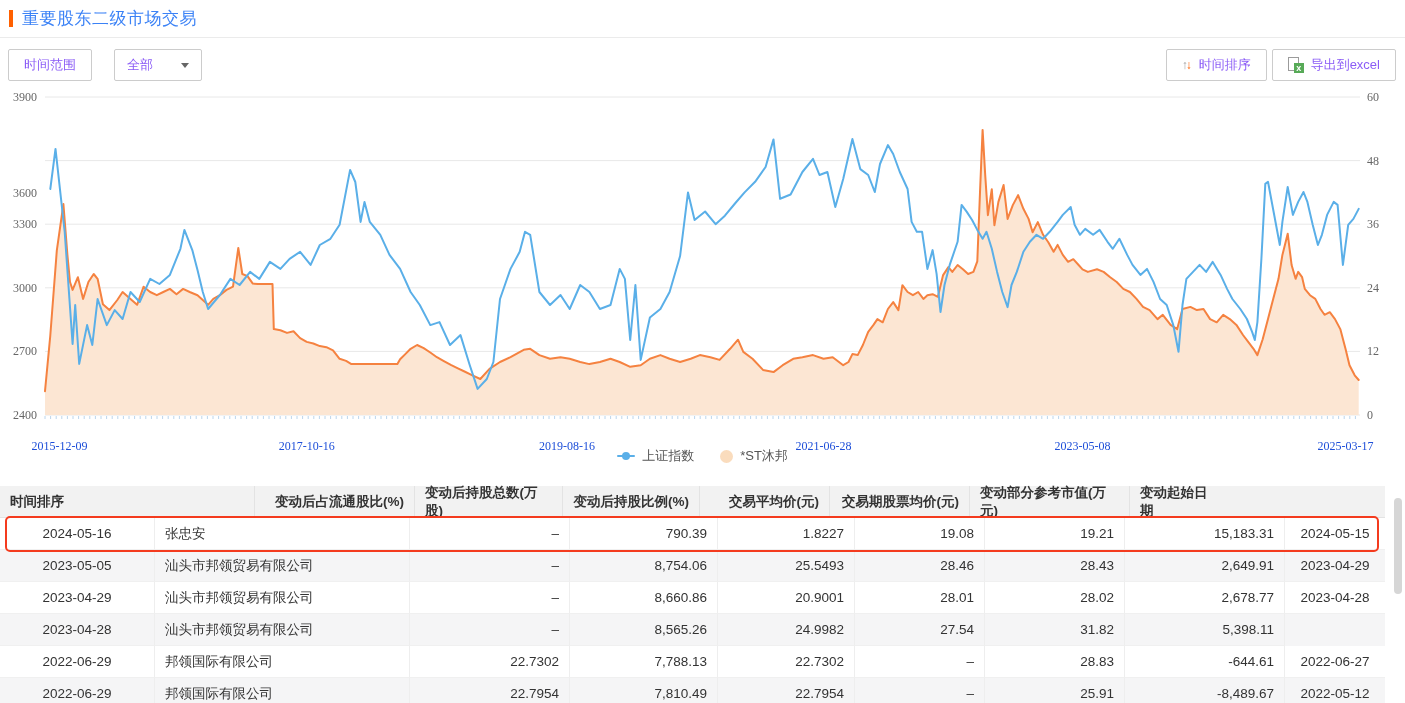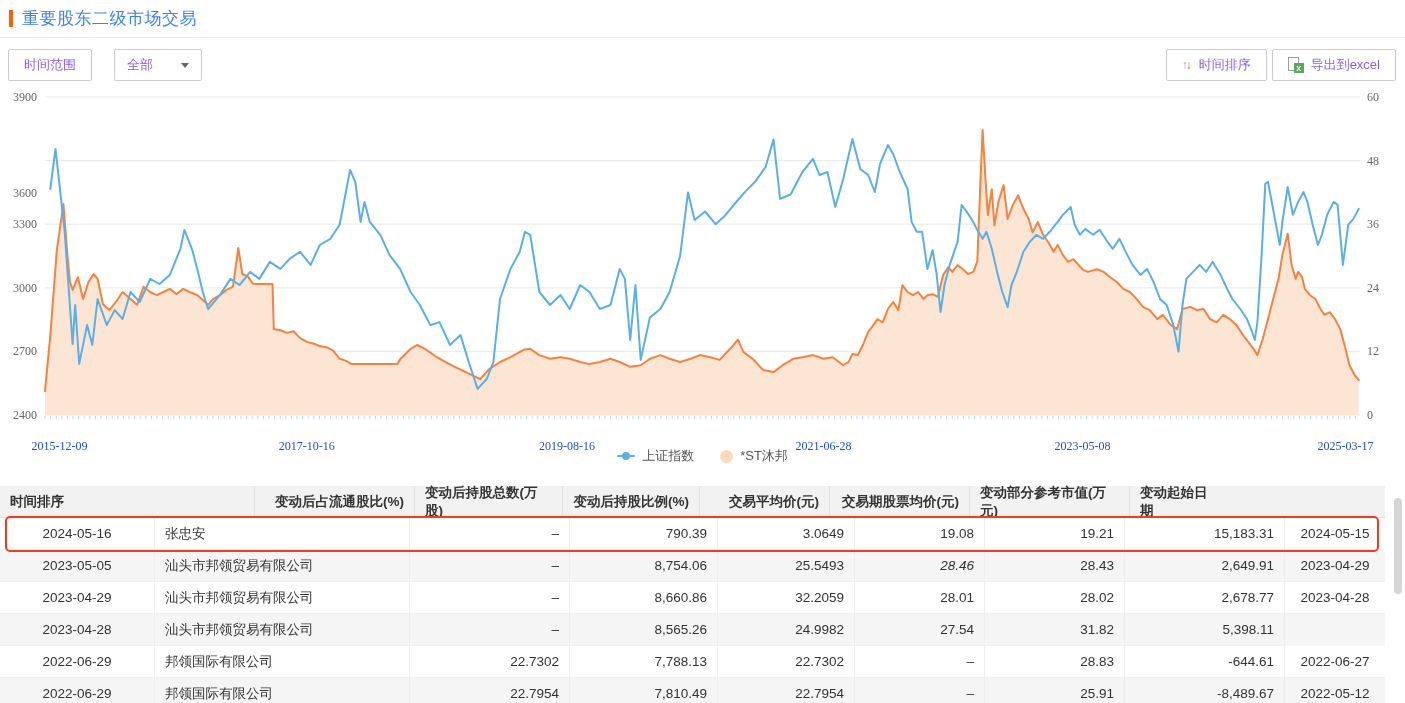--- a/index.html
+++ b/index.html
@@ -156,43 +156,43 @@
       <div class="hcell" style="width: 140px; justify-content: flex-end;">交易期股票均价(元)</div>
       <div class="hcell" style="width: 160px; justify-content: flex-end;">变动部分参考市值(万元)</div>
       <div class="hcell" style="width: 100px; justify-content: center;">变动起始日期</div>
     </div>
   <div id="tbody">
       <div class="trow hl">
         <div class="tcell" style="width: 155px; justify-content: center;">2024-05-16</div>
         <div class="tcell" style="width: 255px; justify-content: flex-start;">张忠安</div>
         <div class="tcell" style="width: 160px; justify-content: flex-end;">–</div>
         <div class="tcell" style="width: 148px; justify-content: flex-end;">790.39</div>
-        <div class="tcell" style="width: 137px; justify-content: flex-end;">3.0649</div>
+        <div class="tcell" style="width: 137px; justify-content: flex-end;">1.8227</div>
         <div class="tcell" style="width: 130px; justify-content: flex-end;">19.08</div>
         <div class="tcell" style="width: 140px; justify-content: flex-end;">19.21</div>
         <div class="tcell" style="width: 160px; justify-content: flex-end;">15,183.31</div>
         <div class="tcell" style="width: 100px; justify-content: center;">2024-05-15</div>
       </div>
       <div class="trow">
         <div class="tcell" style="width: 155px; justify-content: center;">2023-05-05</div>
         <div class="tcell" style="width: 255px; justify-content: flex-start;">汕头市邦领贸易有限公司</div>
         <div class="tcell" style="width: 160px; justify-content: flex-end;">–</div>
         <div class="tcell" style="width: 148px; justify-content: flex-end;">8,754.06</div>
         <div class="tcell" style="width: 137px; justify-content: flex-end;">25.5493</div>
-        <div class="tcell" style="width: 130px; justify-content: flex-end; font-style: italic;">28.46</div>
+        <div class="tcell" style="width: 130px; justify-content: flex-end;">28.46</div>
         <div class="tcell" style="width: 140px; justify-content: flex-end;">28.43</div>
         <div class="tcell" style="width: 160px; justify-content: flex-end;">2,649.91</div>
         <div class="tcell" style="width: 100px; justify-content: center;">2023-04-29</div>
       </div>
       <div class="trow">
         <div class="tcell" style="width: 155px; justify-content: center;">2023-04-29</div>
         <div class="tcell" style="width: 255px; justify-content: flex-start;">汕头市邦领贸易有限公司</div>
         <div class="tcell" style="width: 160px; justify-content: flex-end;">–</div>
         <div class="tcell" style="width: 148px; justify-content: flex-end;">8,660.86</div>
-        <div class="tcell" style="width: 137px; justify-content: flex-end;">32.2059</div>
+        <div class="tcell" style="width: 137px; justify-content: flex-end;">20.9001</div>
         <div class="tcell" style="width: 130px; justify-content: flex-end;">28.01</div>
         <div class="tcell" style="width: 140px; justify-content: flex-end;">28.02</div>
         <div class="tcell" style="width: 160px; justify-content: flex-end;">2,678.77</div>
         <div class="tcell" style="width: 100px; justify-content: center;">2023-04-28</div>
       </div>
       <div class="trow">
         <div class="tcell" style="width: 155px; justify-content: center;">2023-04-28</div>
         <div class="tcell" style="width: 255px; justify-content: flex-start;">汕头市邦领贸易有限公司</div>
         <div class="tcell" style="width: 160px; justify-content: flex-end;">–</div>
         <div class="tcell" style="width: 148px; justify-content: flex-end;">8,565.26</div>

